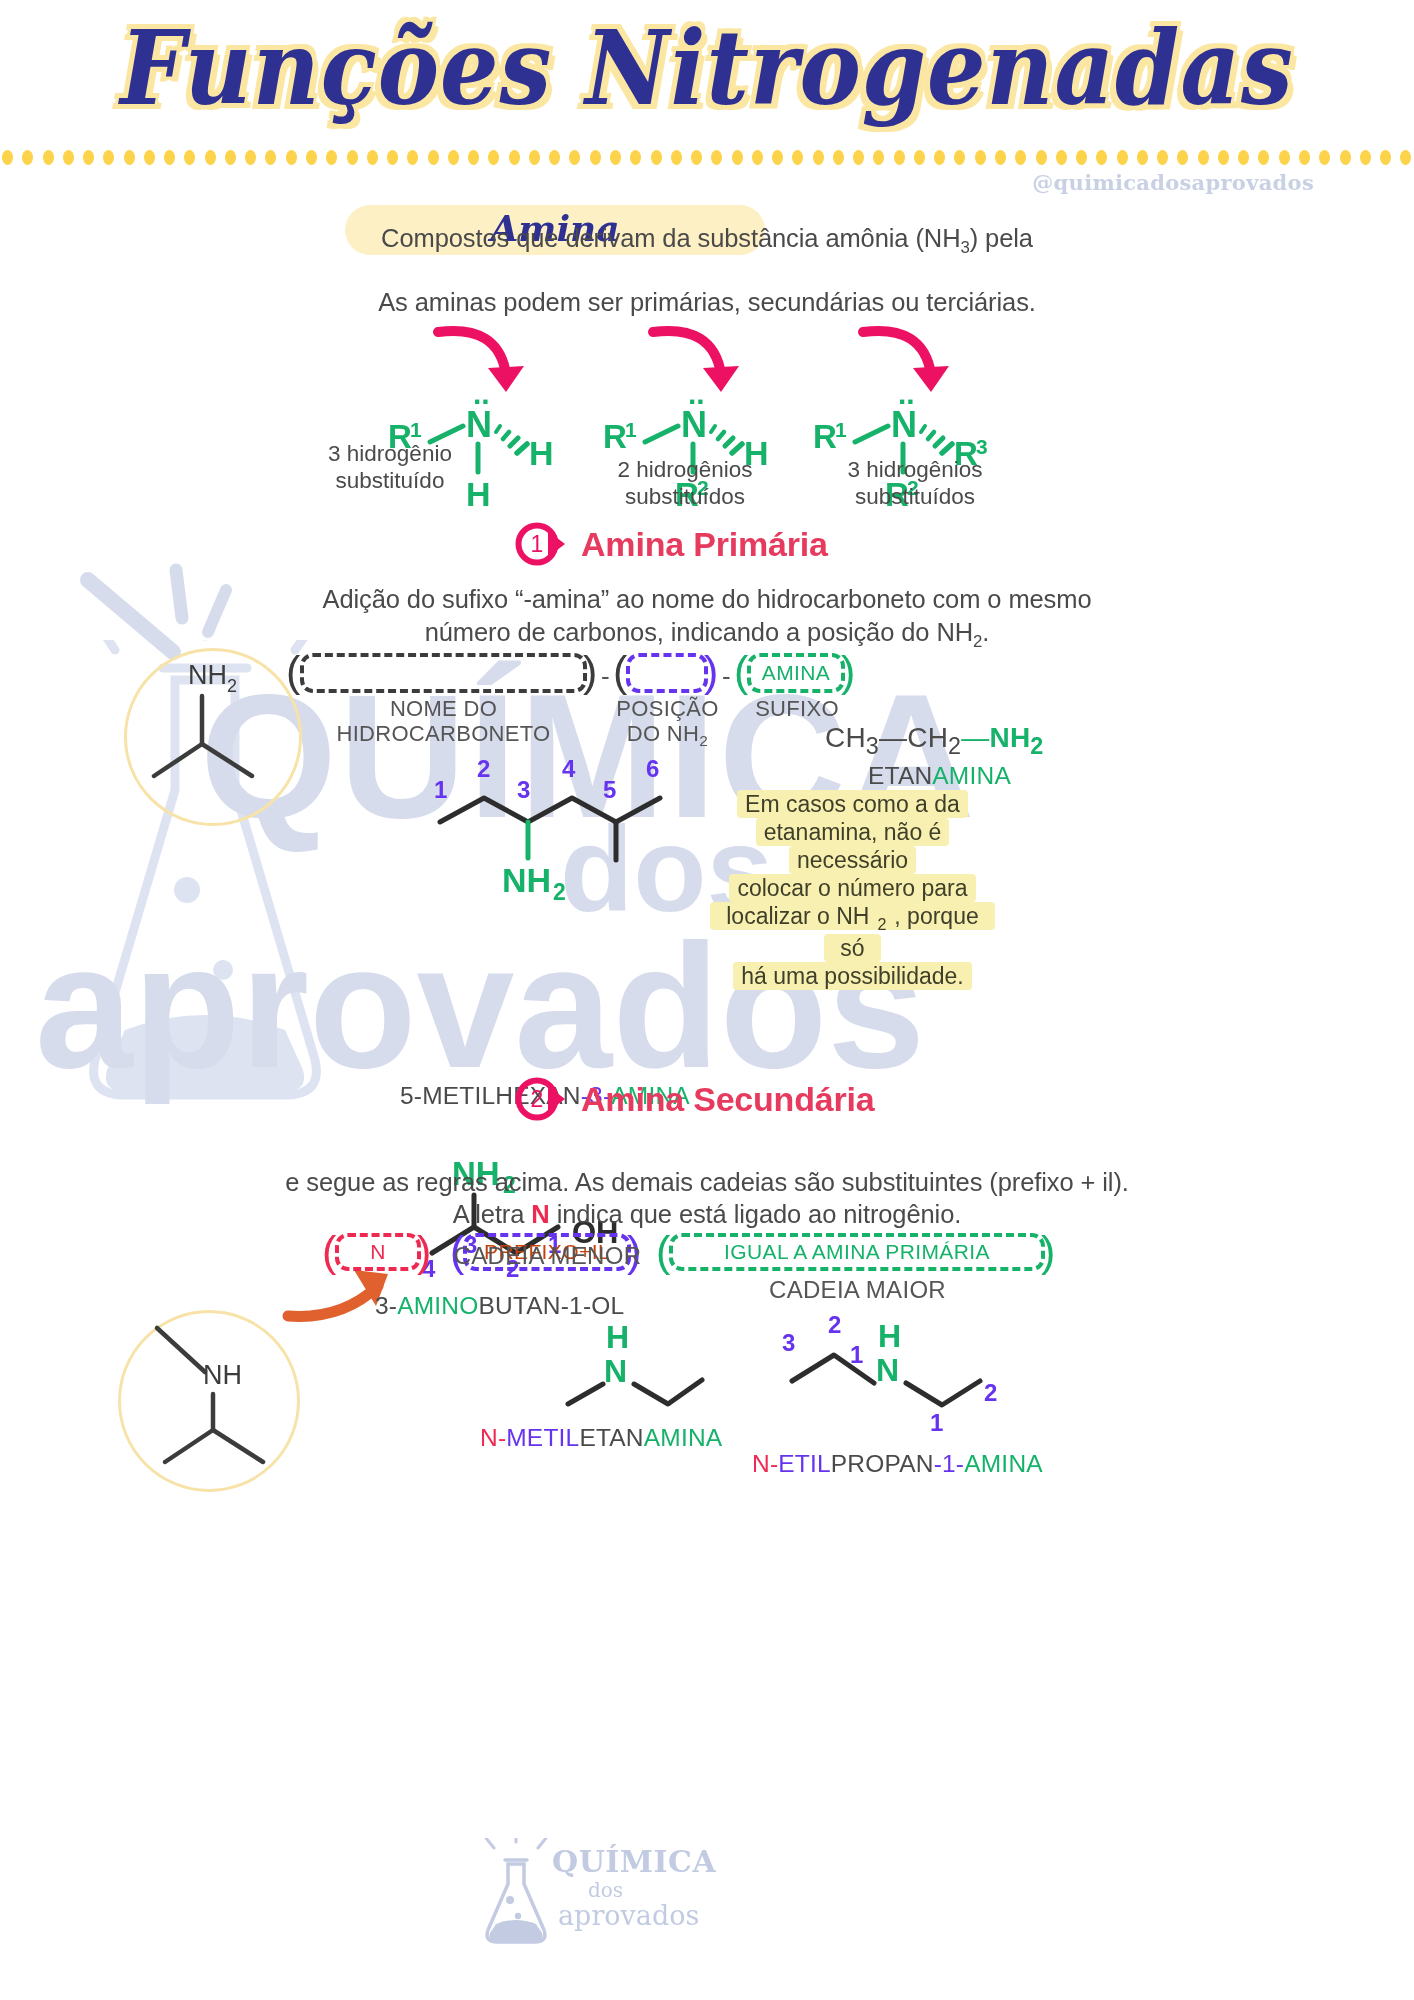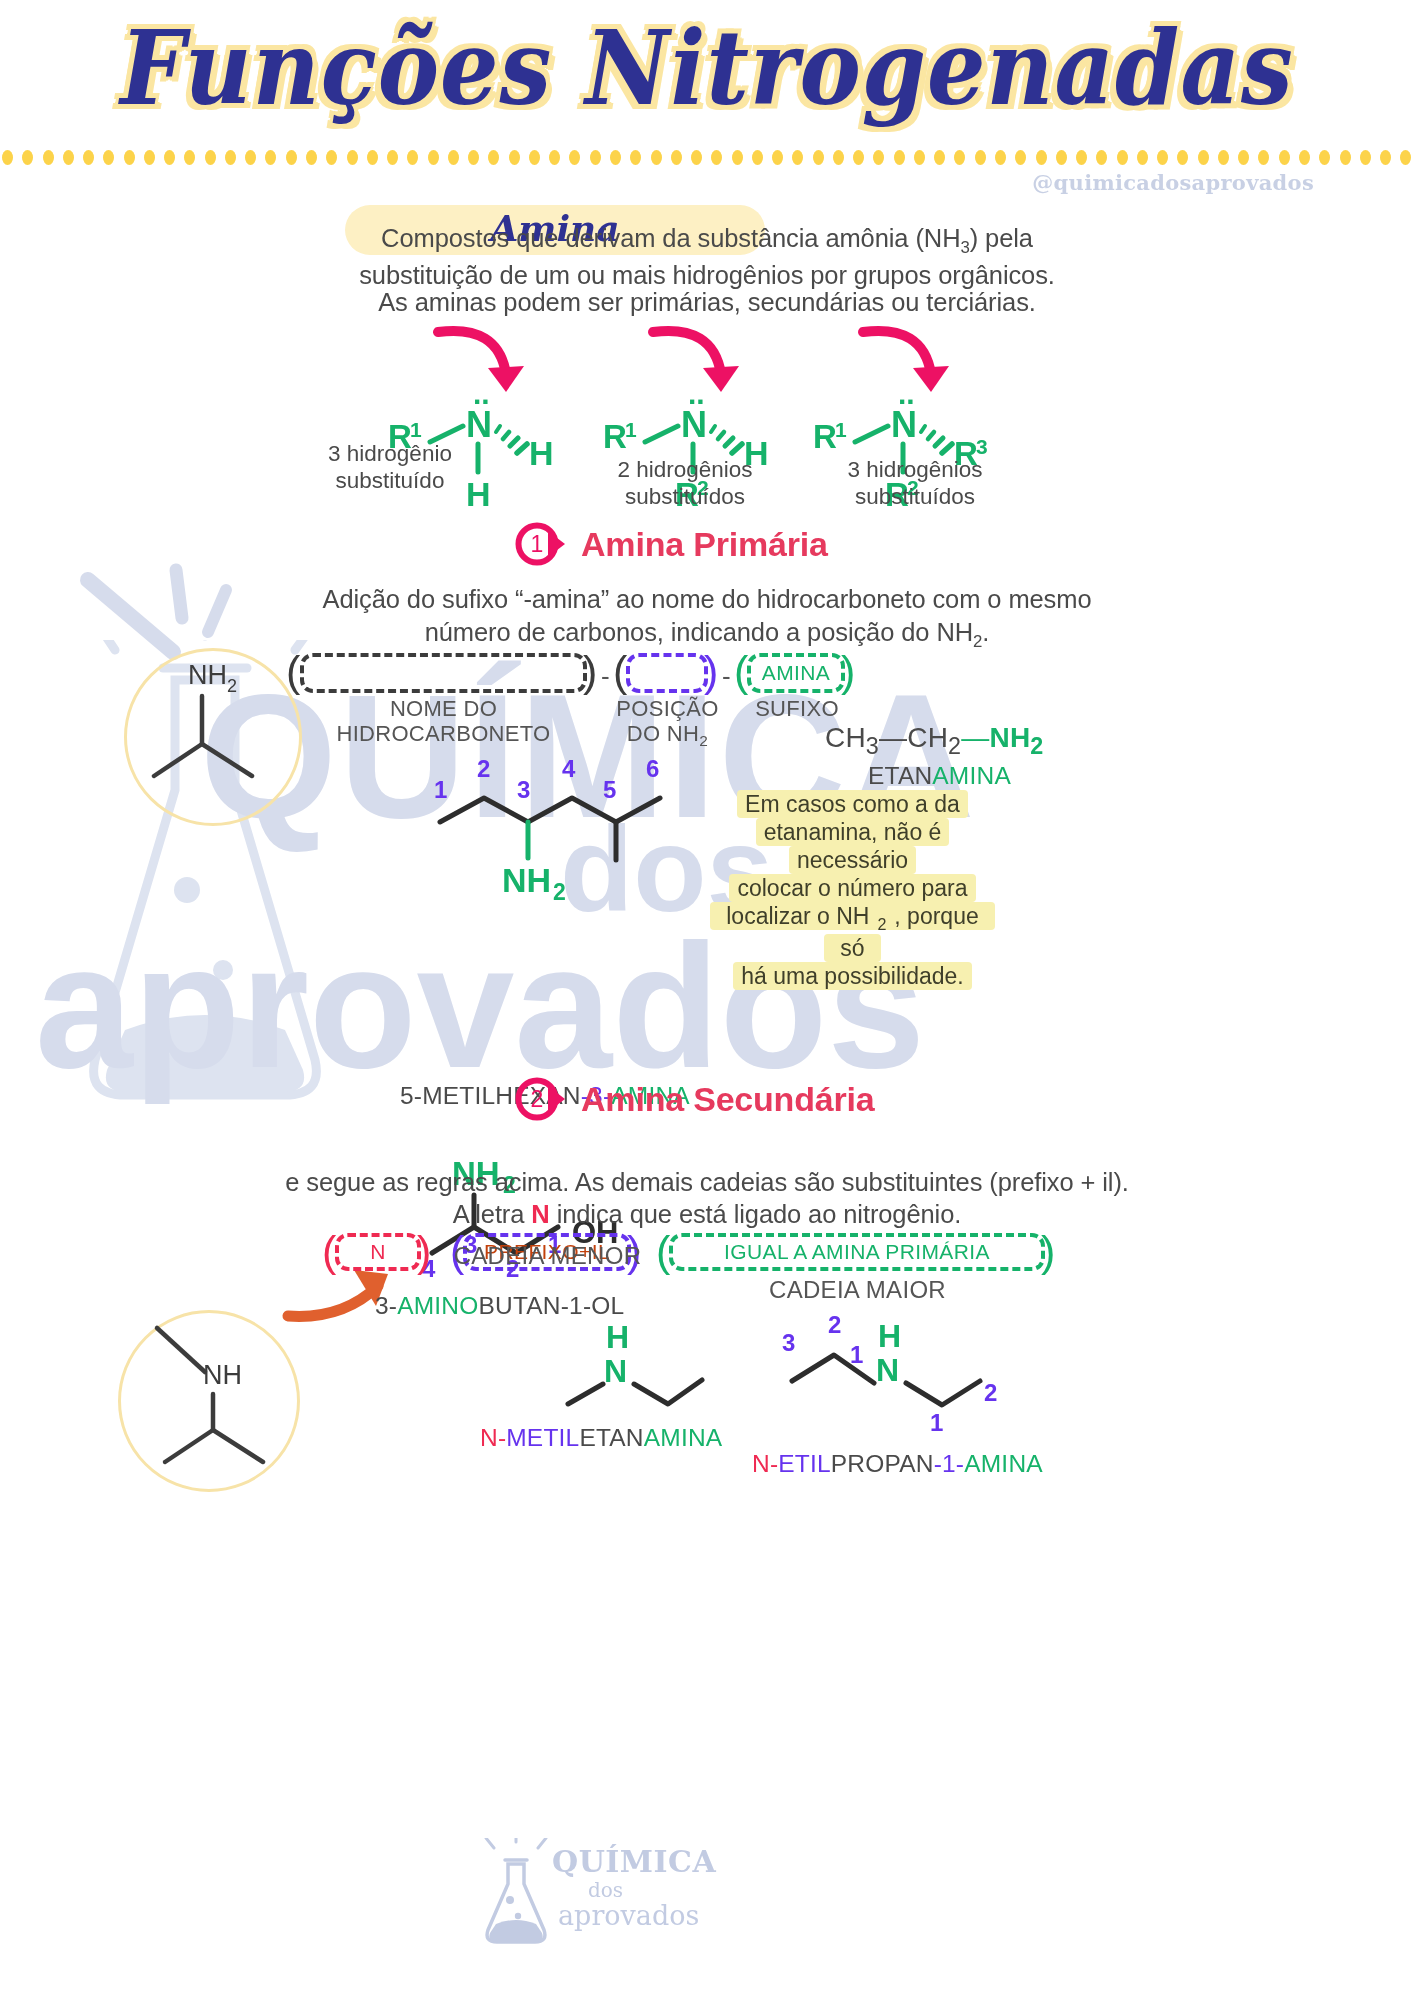--- a/index.html
+++ b/index.html
@@ -313,21 +313,20 @@
   </div>
 
   <div class="handle">@quimicadosaprovados</div>
 
   <div class="pill">
     <span>Amina</span>
   </div>
 
   <div class="ctext p1">
     <span>Compostos que derivam da substância amônia (NH</span><sub>3</sub><span>) pela</span><br>
-    <span>substituição de um ou mais hidrogênios por grupos orgânicos.</span>
   </div>
   <div class="ctext p2">
     <span>As aminas podem ser primárias, secundárias ou terciárias.</span>
   </div>
 
   <div class="amrow">
 
     <div class="amine am1">
       <svg width="280" height="190">
 

